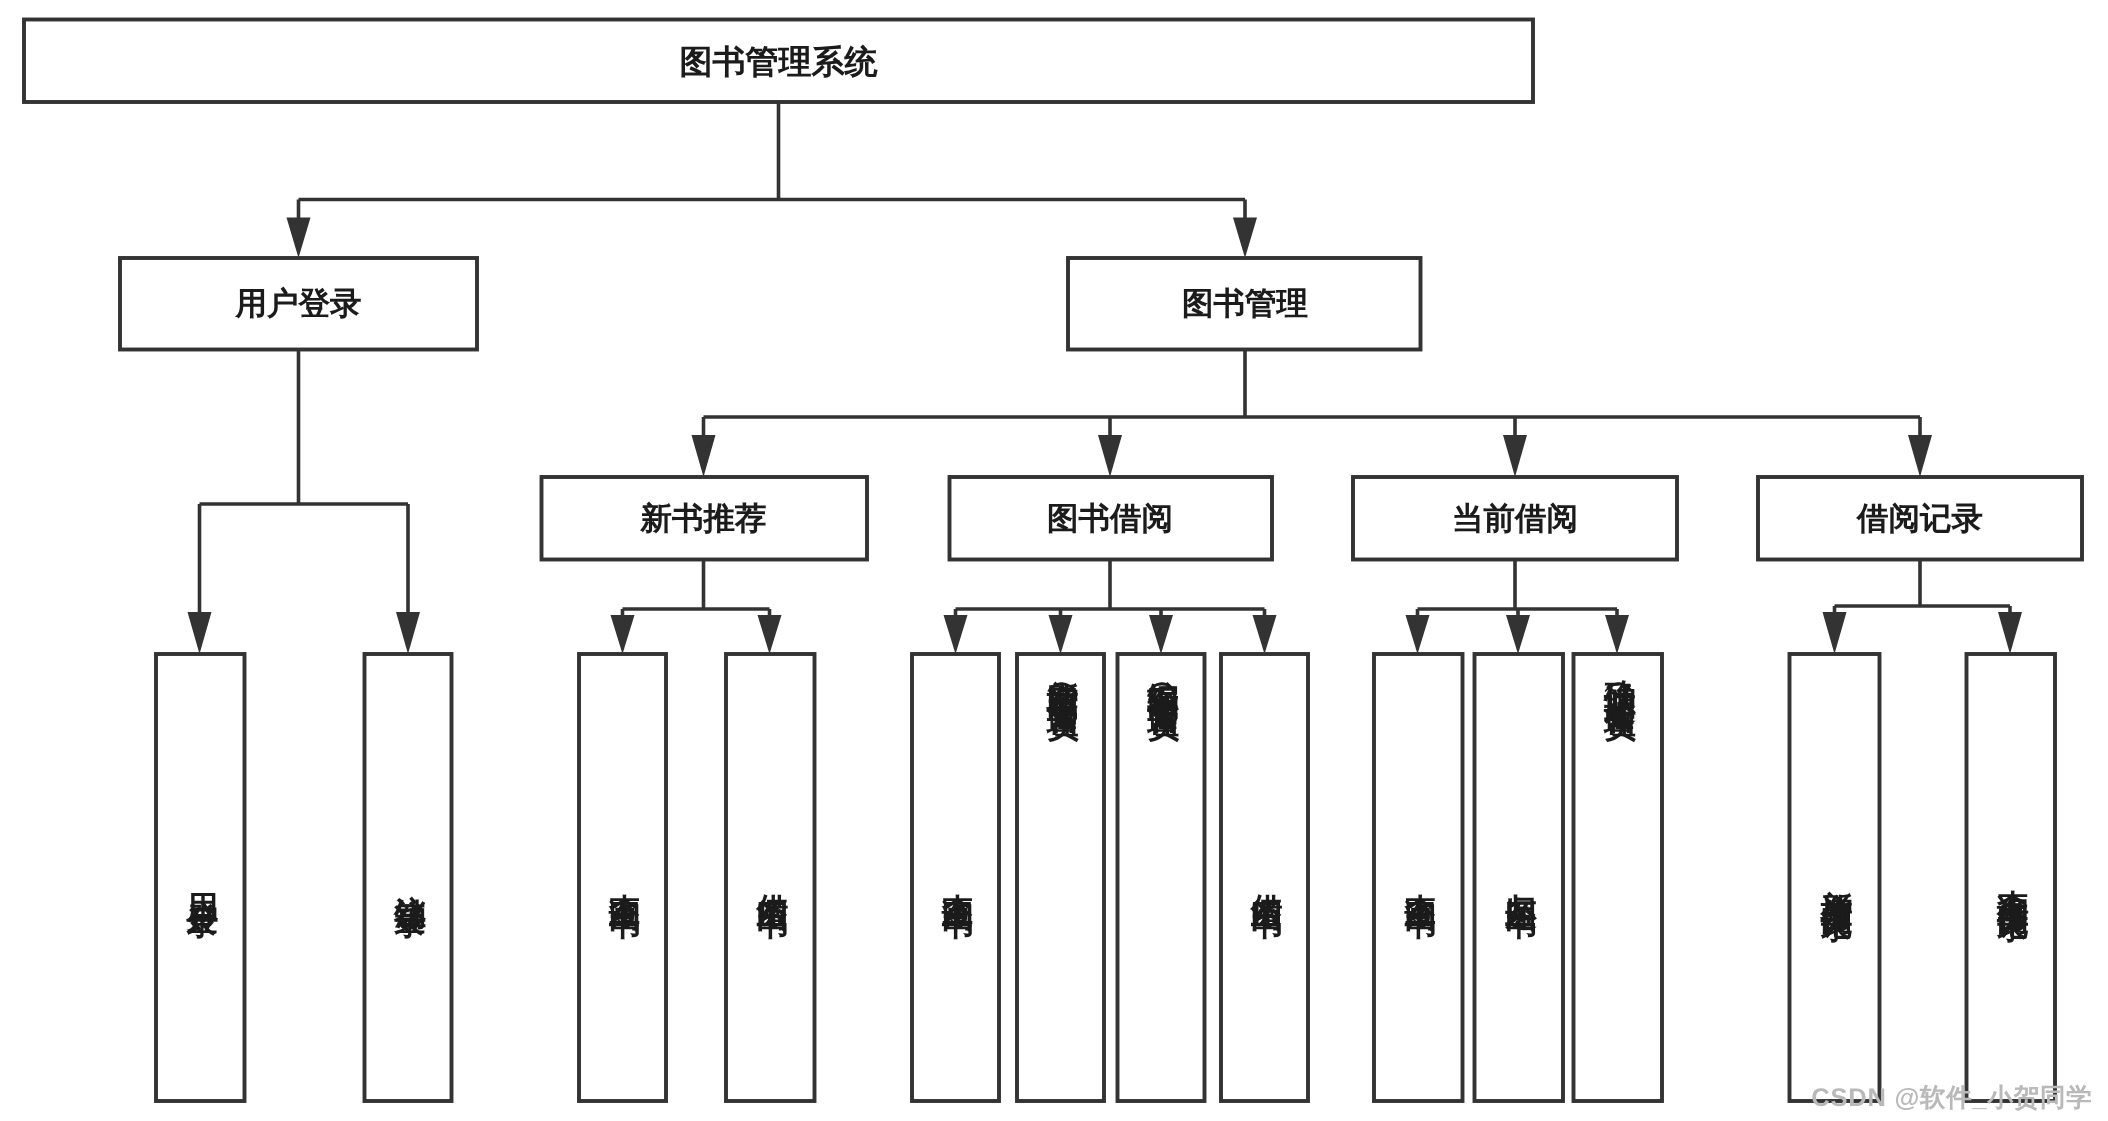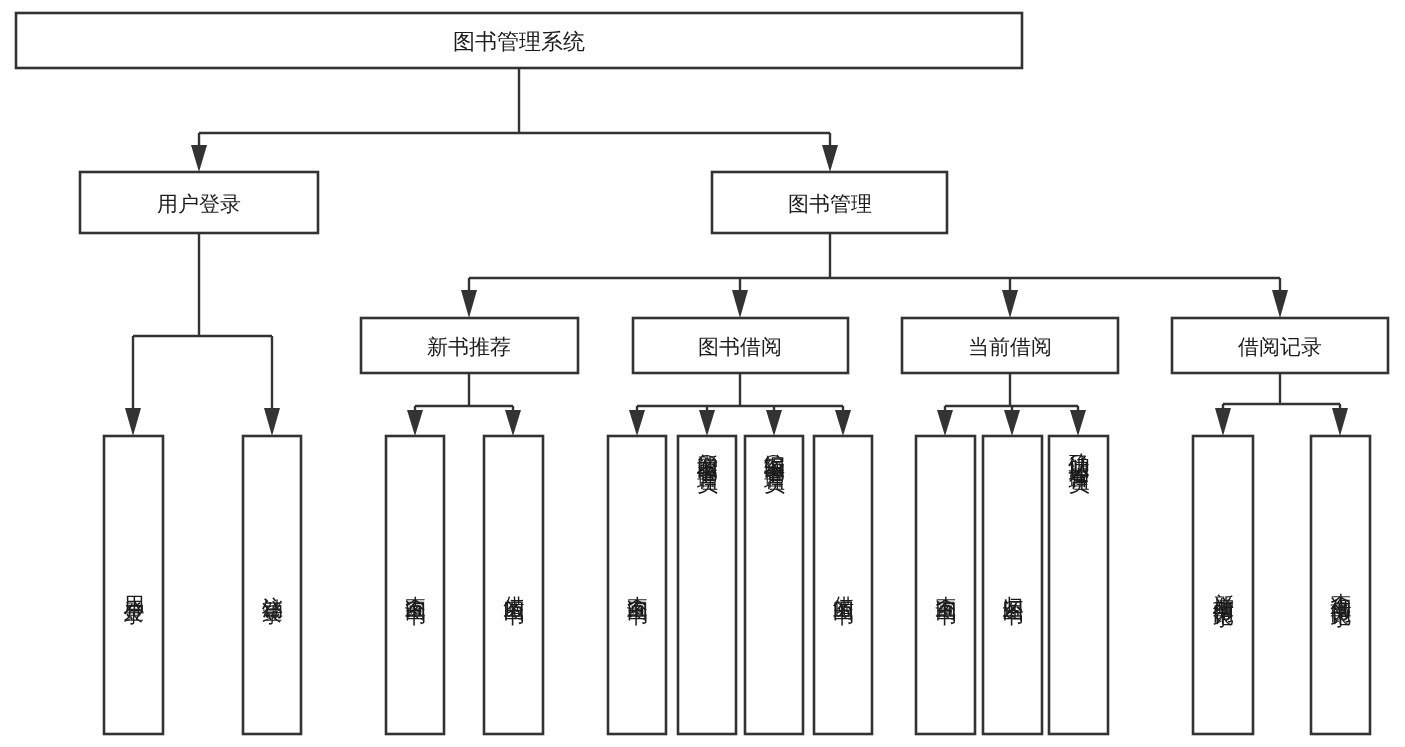--- a/index.html
+++ b/index.html
@@ -11,20 +11,21 @@
     width: 1405px;
     height: 747px;
     font-family: "Liberation Sans", "DejaVu Sans", sans-serif;
     overflow: hidden;
     position: relative;
   }
   #diagram-root {
     position: relative;
     width: 1405px;
     height: 747px;
+    font-weight: bold;
   }
   svg.diagram-canvas {
     position: absolute;
     top: 0;
     left: 0;
     width: 1405px;
     height: 747px;
   }
   .node-box {
     fill: #ffffff;
@@ -243,14 +244,15 @@
   <div class="vlabel-wrap" style="left:1049px; top:436px; width:59px; height:298px; align-items:flex-start;">
     <span class="vlabel-text">确认归还（管理员）</span>
   </div>
   <div class="vlabel-wrap" style="left:1193px; top:436px; width:60px; height:298px;">
     <span class="vlabel-text">新增借阅记录</span>
   </div>
   <div class="vlabel-wrap" style="left:1311px; top:436px; width:59px; height:298px;">
     <span class="vlabel-text">查询借阅记录</span>
   </div>
 
+  <div class="watermark">CSDN @软件_小贺同学</div>
 
 </div>
 
 </body></html>

